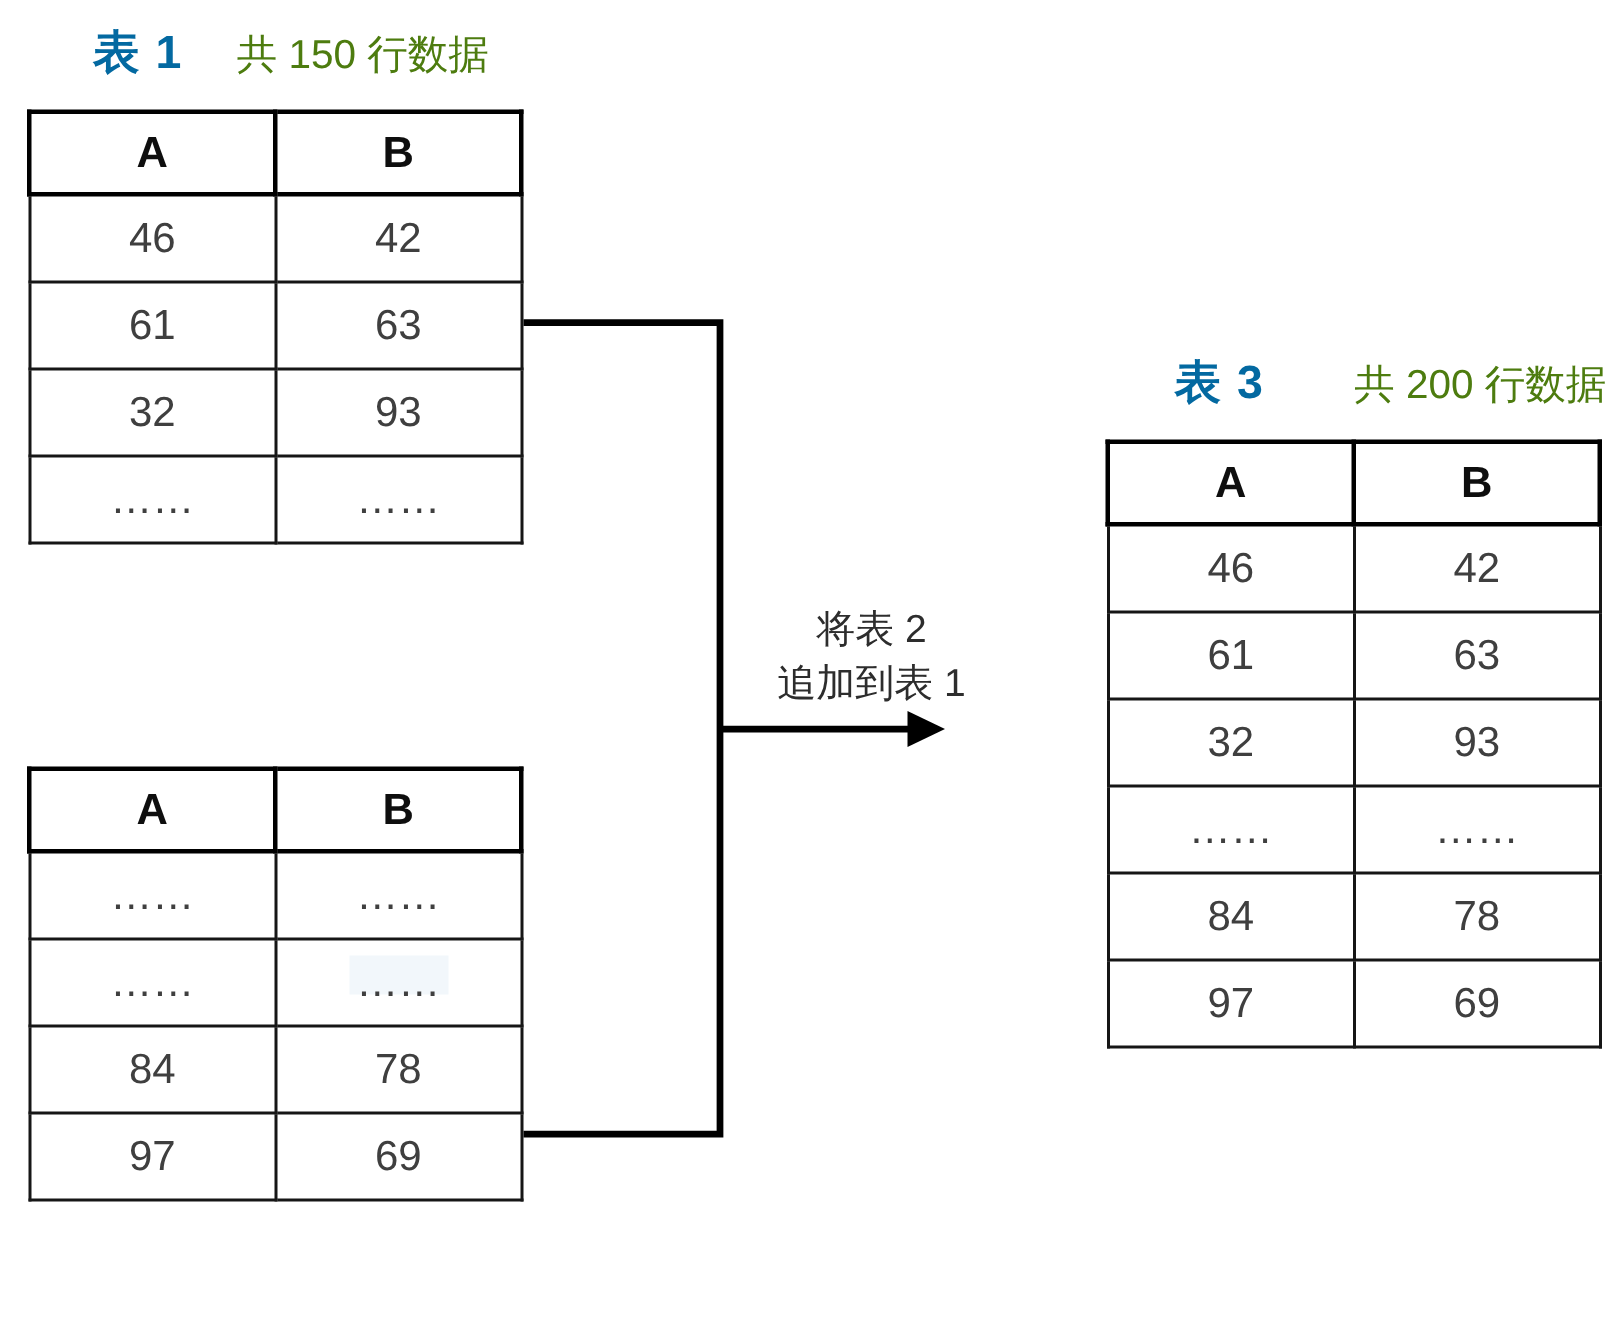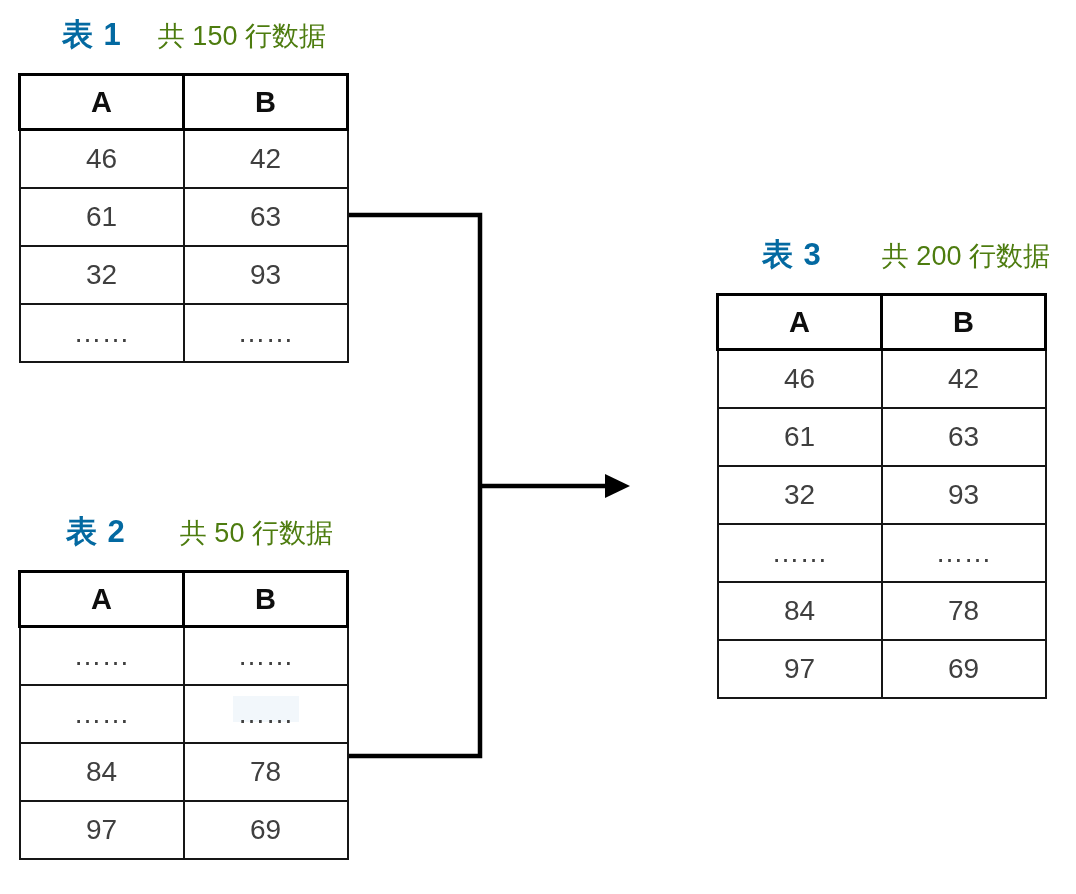--- a/index.html
+++ b/index.html
@@ -31,21 +31,21 @@
     text-align: center;
     font-size: 26px;
     line-height: 36px;
     color: #2d2d2d;
   }
   .tbl-block {
     position: absolute;
   }
   .tbl-block.t1 { left: 18px;  top: 14px;  }
   .tbl-block.t2 { left: 18px;  top: 511px; }
-  .tbl-block.t3 { left: 716px; top: 234px; }
+  .tbl-block.t3 { left: 737px; top: 234px; }
   .tbl-caption {
     display: flex;
     align-items: baseline;
     height: 42px;
     margin-bottom: 17px;
     white-space: nowrap;
   }
   .t1 .tbl-caption { padding-left: 44px; }
   .t2 .tbl-caption { padding-left: 48px; }
   .t3 .tbl-caption { padding-left: 46px; }
@@ -109,20 +109,24 @@
 <body>
 
 <div class="canvas">
 
   <svg class="connector-svg" viewBox="0 0 1076 894" xmlns="http://www.w3.org/2000/svg">
     <path d="M340,215 L480,215 L480,756 L341,756" fill="none" stroke="#000000" stroke-width="4.5"></path>
     <path d="M480,486 L608,486" fill="none" stroke="#000000" stroke-width="4.5"></path>
     <polygon points="605,474 630,486 605,498" fill="#000000"></polygon>
   </svg>
 
+  <div class="arrow-label">
+    <div>将表 2</div>
+    <div>追加到表 1</div>
+  </div>
 
   <section class="tbl-block t1">
     <div class="tbl-caption">
       <span class="tbl-title">表 1</span>
       <span class="tbl-subtitle">共 150 行数据</span>
     </div>
     <table class="data-table">
       <thead>
         <tr>
           <th>A</th>
@@ -144,24 +148,20 @@
         </tr>
         <tr>
           <td><span class="cell-text">……</span></td>
           <td><span class="cell-text">……</span></td>
         </tr>
       </tbody>
     </table>
   </section>
 
   <section class="tbl-block t2">
-    <div class="tbl-caption">
-      <span class="tbl-title">表 2</span>
-      <span class="tbl-subtitle">共 50 行数据</span>
-    </div>
     <table class="data-table">
       <thead>
         <tr>
           <th>A</th>
           <th>B</th>
         </tr>
       </thead>
       <tbody>
         <tr>
           <td><span class="cell-text">……</span></td>

